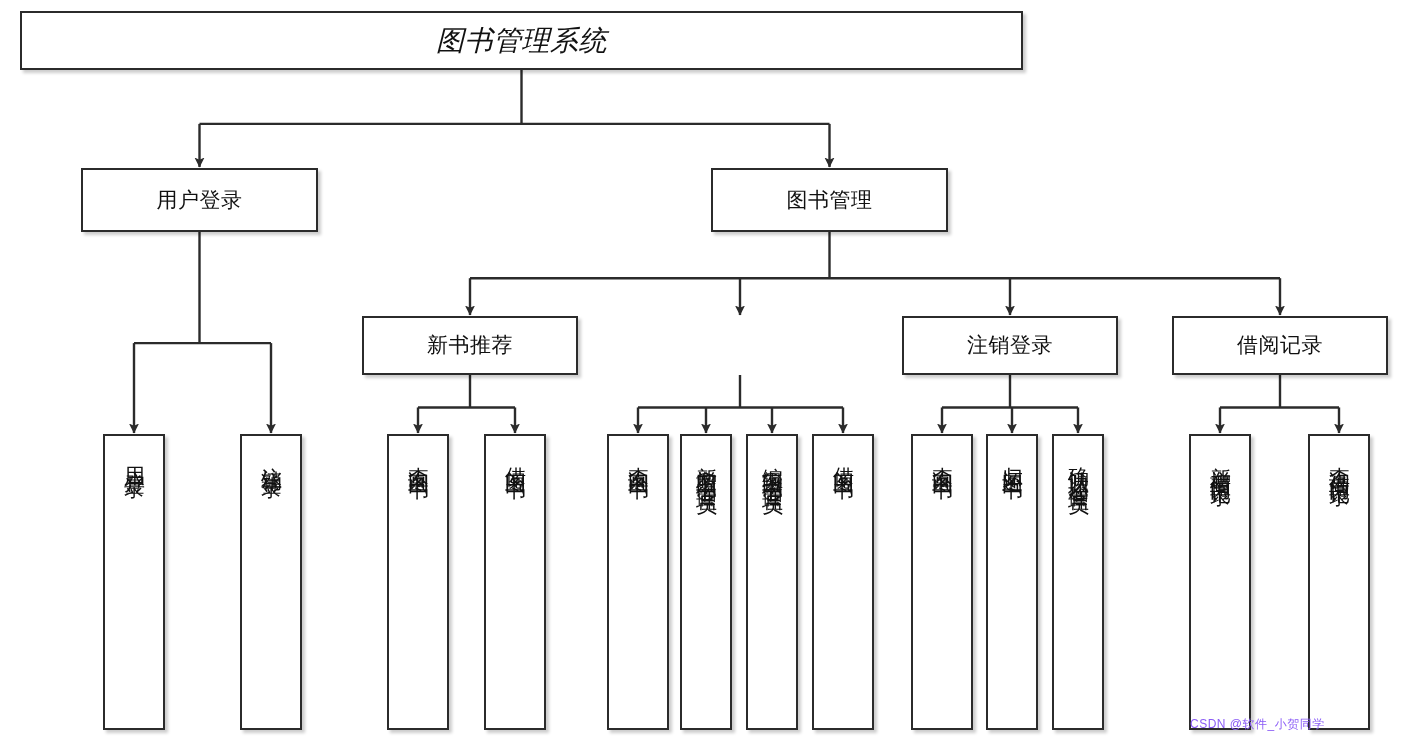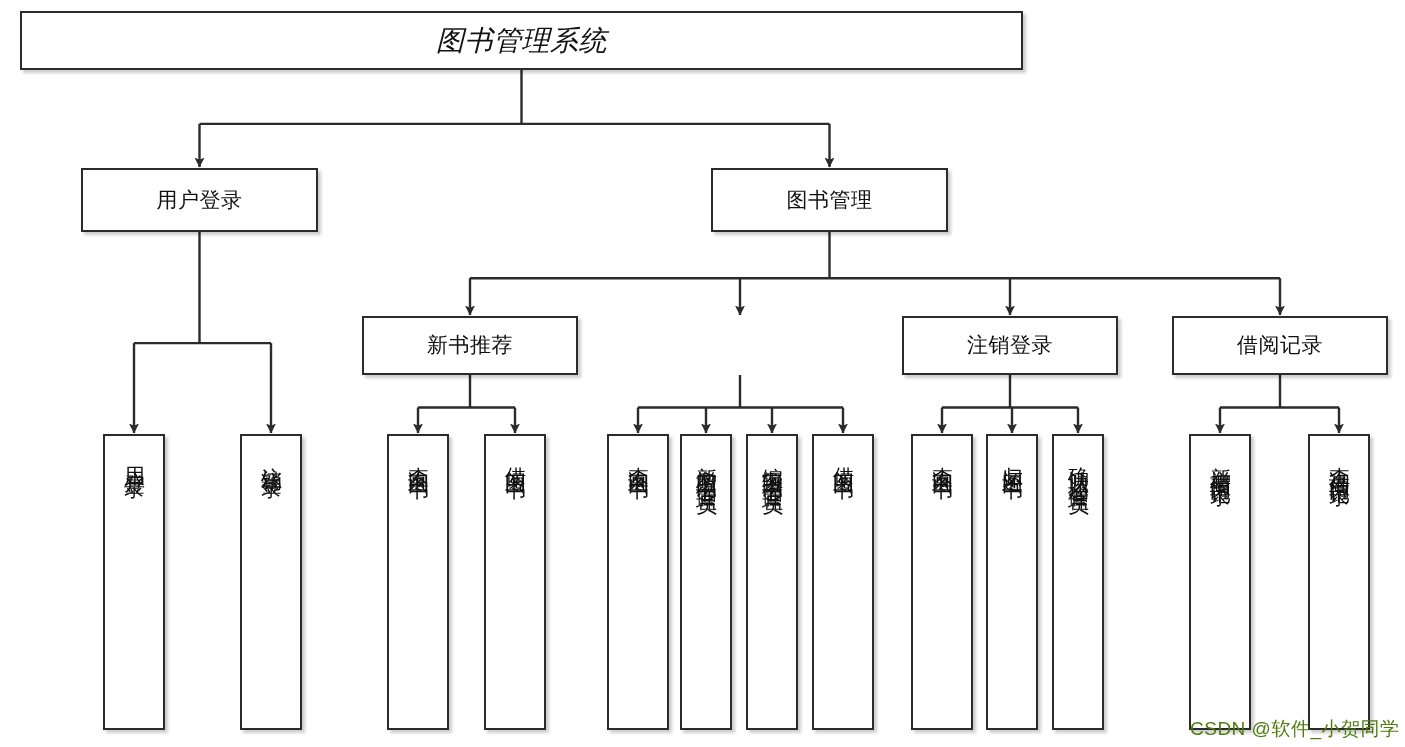--- a/index.html
+++ b/index.html
@@ -51,22 +51,22 @@
   .node.vertical .label {
     writing-mode: vertical-rl;
     text-orientation: upright;
     letter-spacing: 4px;
     font-size: 21px;
     white-space: nowrap;
   }
   .node.root .label { font-size: 28px; font-style: italic; }
   .watermark {
     position: absolute;
-    font-size: 19px;
-    color: #4d7c0f;
+    font-size: 12px;
+    color: #8b5cf6;
     white-space: nowrap;
     z-index: 5;
     letter-spacing: 0.5px;
   }
 </style>
 </head>
 <body>
 
 <div id="canvas">
 

